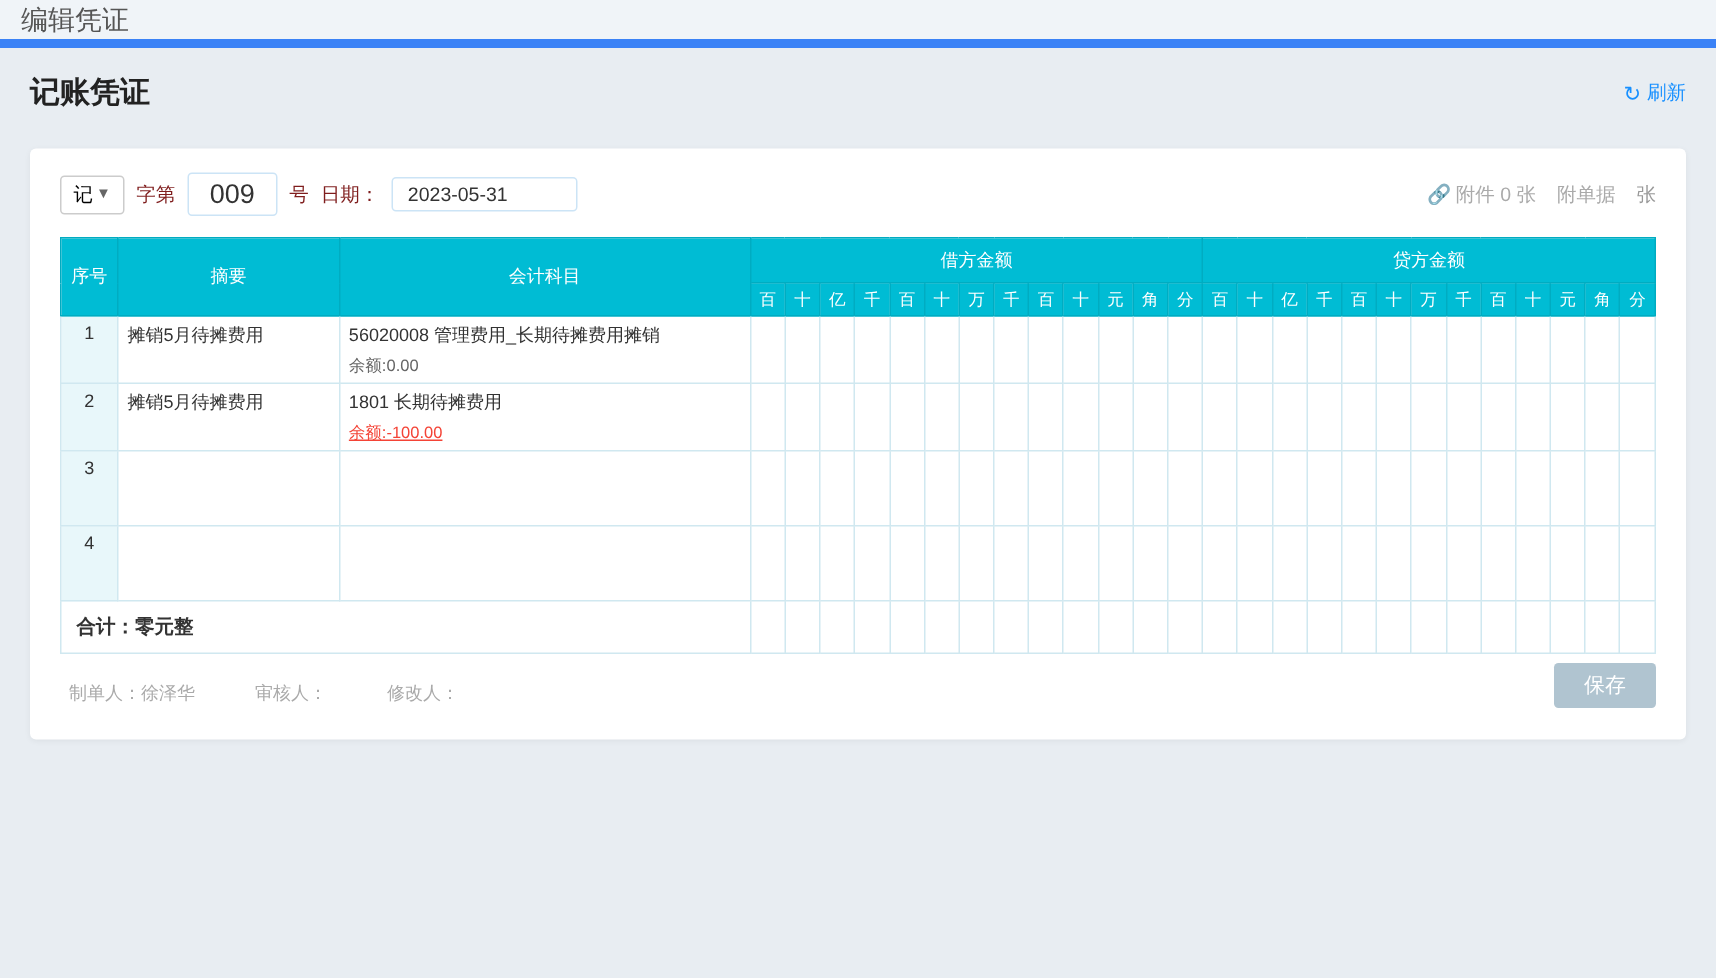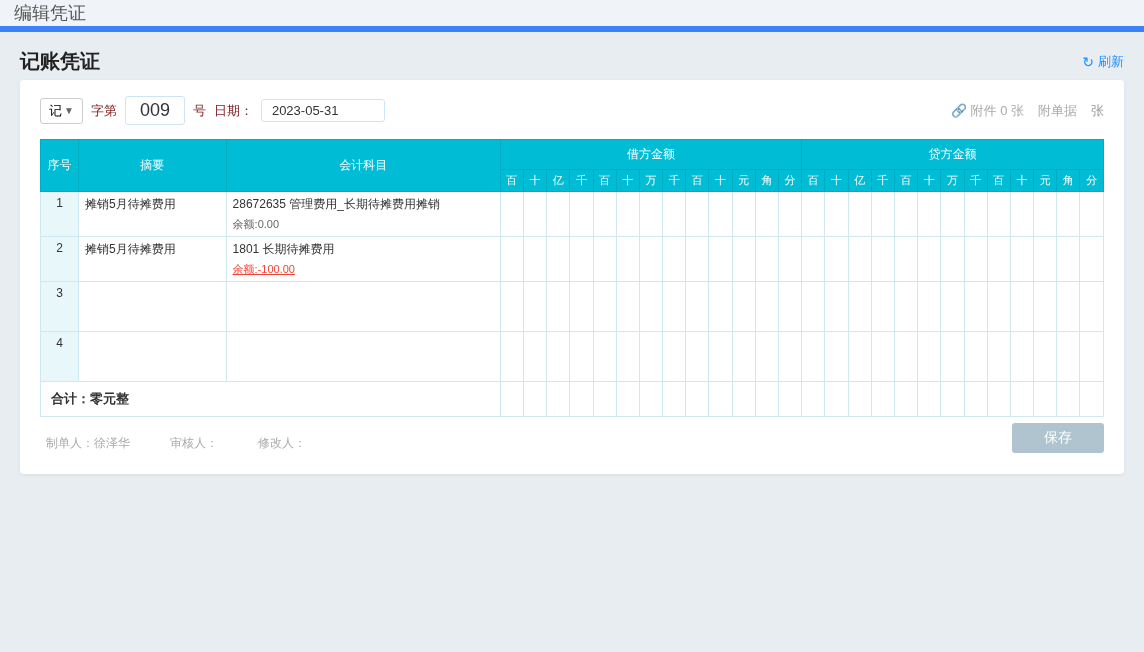--- a/index.html
+++ b/index.html
@@ -24,21 +24,21 @@
     .main-container {
       padding: 16px 20px;
       background: #e8edf2;
       min-height: calc(652px - 32px);
     }
 
     .page-header {
       display: flex;
       justify-content: space-between;
       align-items: center;
-      margin-bottom: 5px;
+      margin-bottom: 24px;
     }
 
     .page-title {
       font-size: 20px;
       font-weight: bold;
       color: #222;
     }
 
     .refresh-btn {
       display: flex;
@@ -233,21 +233,21 @@
       color: #aaa;
       font-size: 12px;
     }
 
     .save-btn {
       float: right;
       background: #b0c4d0;
       color: #fff;
       border: none;
       border-radius: 3px;
-      padding: 6px 32px;
+      padding: 6px 20px;
       font-size: 14px;
       cursor: not-allowed;
       margin-top: -4px;
     }
 
     .footer-section {
       display: flex;
       justify-content: space-between;
       align-items: center;
       padding-top: 8px;
@@ -354,21 +354,21 @@
           <th class="amount-col">角</th>
           <th class="amount-col">分</th>
         </tr>
       </thead>
       <tbody>
 
         <tr>
           <td class="col-seq">1</td>
           <td class="col-summary row-1-summary">摊销5月待摊费用</td>
           <td class="col-account">
-            <div>28672635 管理费用_长期待摊费用摊销</div>
+            <div>56020008 管理费用_长期待摊费用摊销</div>
             <div class="balance-text">余额:0.00</div>
           </td>
           <td class="amount-col"></td>
           <td class="amount-col"></td>
           <td class="amount-col"></td>
           <td class="amount-col"></td>
           <td class="amount-col"></td>
           <td class="amount-col"></td>
           <td class="amount-col"></td>
           <td class="amount-col"></td>

